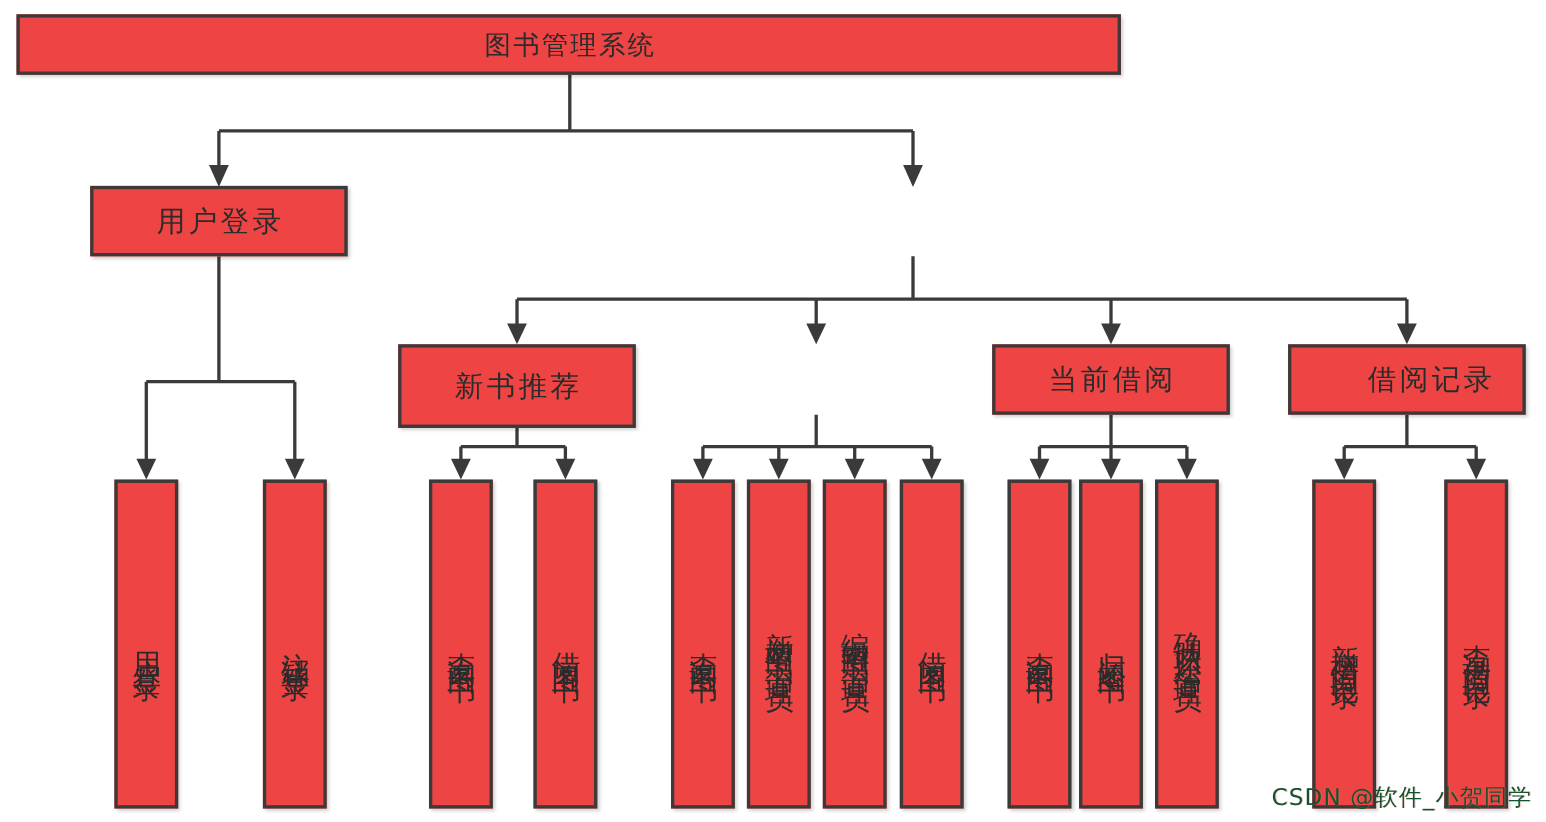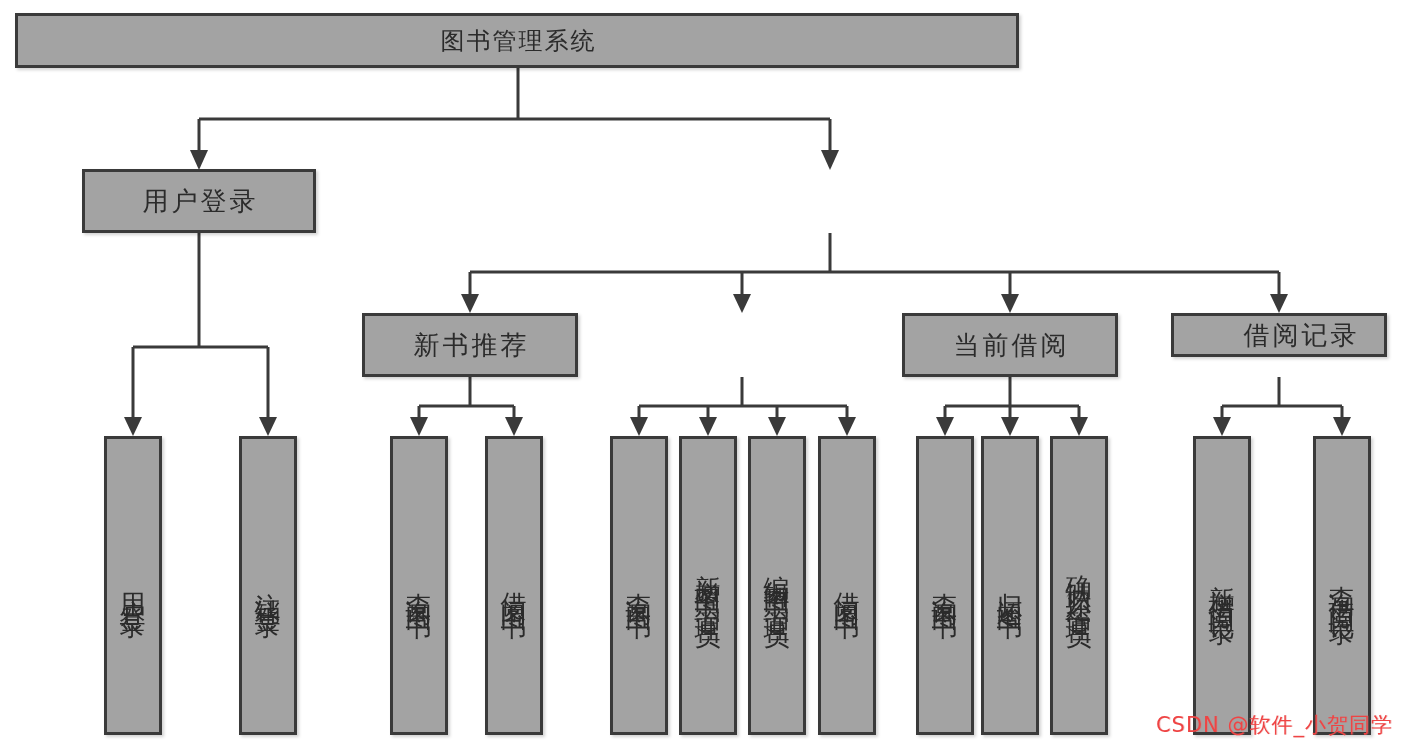--- a/index.html
+++ b/index.html
@@ -13,21 +13,21 @@
   }
   #wires {
     position: absolute;
     left: 0; top: 0;
     width: 1405px; height: 747px;
   }
   .node {
     position: absolute;
     box-sizing: border-box;
     border: 3px solid #3a3a3a;
-    background: #a3a3a3;
+    background: #ef4444;
     display: flex;
     align-items: center;
     justify-content: center;
     color: #2b2b2b;
     box-shadow: 2px 2px 3px rgba(0,0,0,0.18);
   }
   .hnode {
     font-size: 26px;
     letter-spacing: 3px;
   }
@@ -44,21 +44,21 @@
     letter-spacing: 7px;
     line-height: 1;
     white-space: nowrap;
   }
   #watermark {
     position: absolute;
     right: 12px;
     bottom: 8px;
     font-size: 21px;
     letter-spacing: 1px;
-    color: #ef4444;
+    color: #14532d;
     white-space: nowrap;
     text-shadow: 1px 0 0 rgba(220,120,120,0.35);
   }
 </style>
 </head>
 <body>
 
 <div id="canvas">
 
   <svg id="wires" viewBox="0 0 1405 747" xmlns="http://www.w3.org/2000/svg">
@@ -105,27 +105,27 @@
   </svg>
 
   <div class="node hnode" id="root-node" style="left:15px; top:13px; width:1004px; height:55px;">
     <span class="lbl">图书管理系统</span>
   </div>
 
   <div class="node hnode" style="left:82px; top:169px; width:234px; height:64px;">
     <span class="lbl">用户登录</span>
   </div>
 
-  <div class="node hnode" style="left:362px; top:313px; width:216px; height:64px;">
+  <div class="node hnode" style="left:362px; top:313px; width:216px; height:76px;">
     <span class="lbl">新书推荐</span>
   </div>
   <div class="node hnode" style="left:902px; top:313px; width:216px; height:64px;">
     <span class="lbl">当前借阅</span>
   </div>
-  <div class="node hnode" style="left:1171px; top:313px; width:216px; height:44px;padding-left:42px;">
+  <div class="node hnode" style="left:1171px; top:313px; width:216px; height:64px;padding-left:42px;">
     <span class="lbl">借阅记录</span>
   </div>
 
   <div class="node leaf" style="left:104px;">
     <span class="lbl">用户登录</span>
   </div>
   <div class="node leaf" style="left:239px;">
     <span class="lbl">注销登录</span>
   </div>
 

